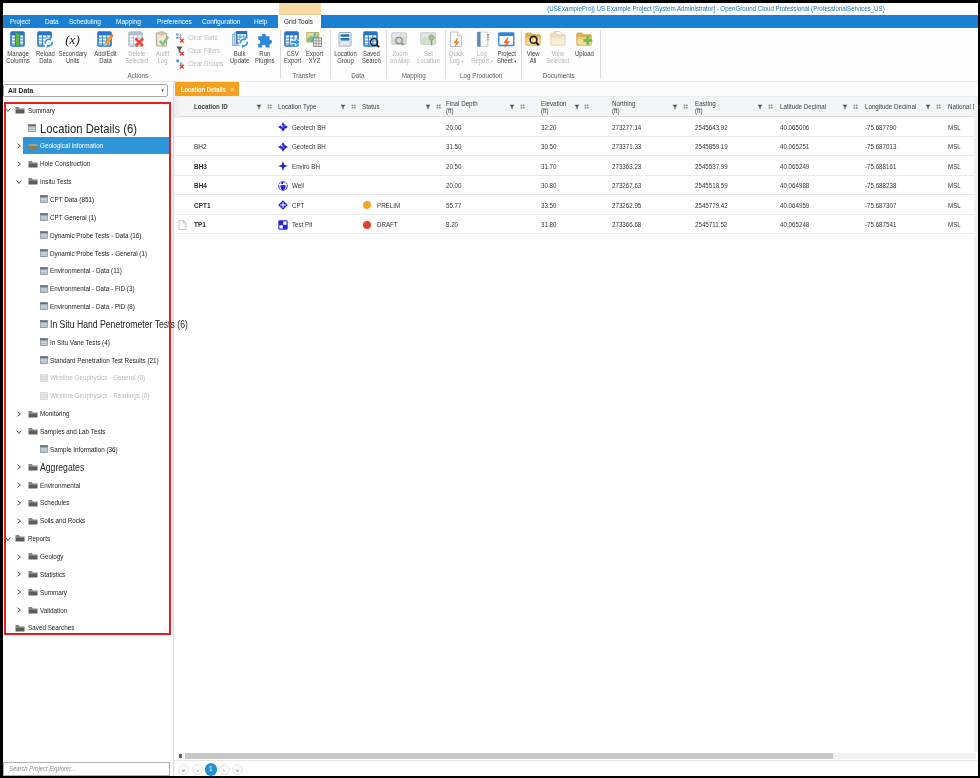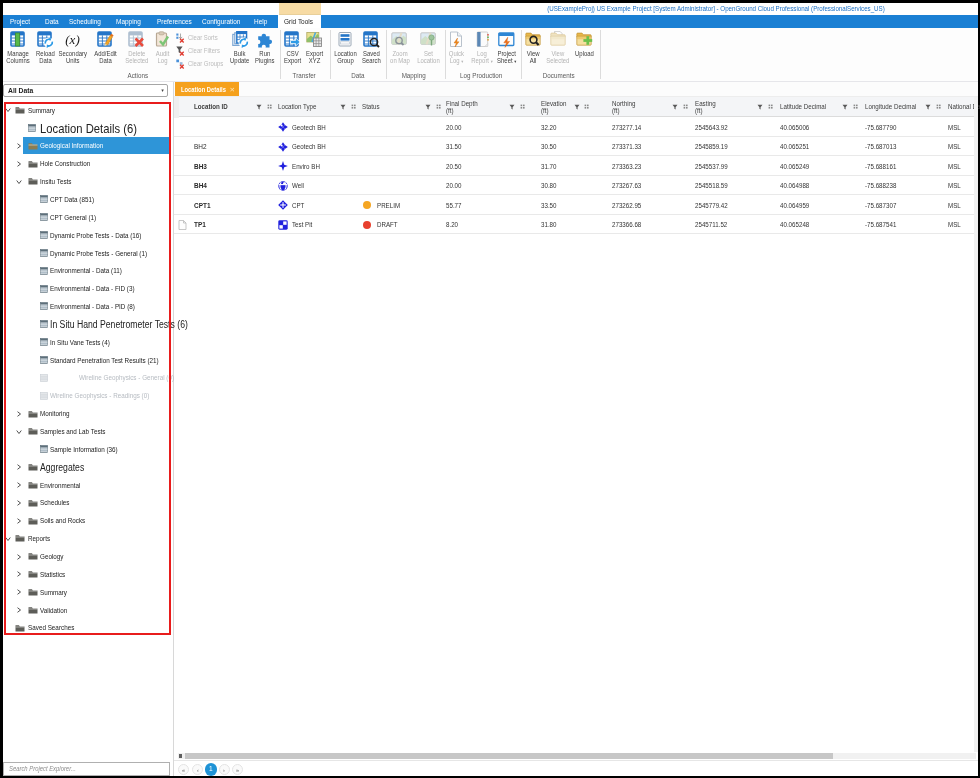--- a/index.html
+++ b/index.html
@@ -517,21 +517,21 @@
 <div class="abs" style="left:50px;top:355.6px;width:120px;font-size:7.3px;line-height:9px;color:#222;z-index:2;"><span class="lbl sx86">Standard Penetration Test Results (21)</span></div>
 <div class="abs" style="left:40px;top:373.8px;width:10px;height:8.5px;z-index:2;">
       <svg width="8" height="8" viewBox="0 0 9 8.5">
         <rect x="0.5" y="0.5" width="8" height="7.5" fill="#e4e7ea" stroke="#c9ced4" stroke-width="0.7"></rect>
         <g stroke="#c9ced4" stroke-width="0.7">
           <line x1="0.5" y1="3" x2="8.5" y2="3"></line>
           <line x1="0.5" y1="5.5" x2="8.5" y2="5.5"></line>
         </g>
       </svg>
     </div>
-<div class="abs" style="left:50px;top:373.4px;width:120px;font-size:7.3px;line-height:9px;color:#b6bbc1;z-index:2;margin-left:29px;"><span class="lbl sx86">Wireline Geophysics - General (0)</span></div>
+<div class="abs" style="left:50px;top:373.4px;width:120px;font-size:7.3px;line-height:9px;color:#b6bbc1;z-index:2;"><span class="lbl sx86">Wireline Geophysics - General (0)</span></div>
 <div class="abs" style="left:40px;top:391.6px;width:10px;height:8.5px;z-index:2;">
       <svg width="8" height="8" viewBox="0 0 9 8.5">
         <rect x="0.5" y="0.5" width="8" height="7.5" fill="#e4e7ea" stroke="#c9ced4" stroke-width="0.7"></rect>
         <g stroke="#c9ced4" stroke-width="0.7">
           <line x1="0.5" y1="3" x2="8.5" y2="3"></line>
           <line x1="0.5" y1="5.5" x2="8.5" y2="5.5"></line>
         </g>
       </svg>
     </div>
 <div class="abs" style="left:50px;top:391.3px;width:120px;font-size:7.3px;line-height:9px;color:#b6bbc1;z-index:2;"><span class="lbl sx86">Wireline Geophysics - Readings (0)</span></div>

